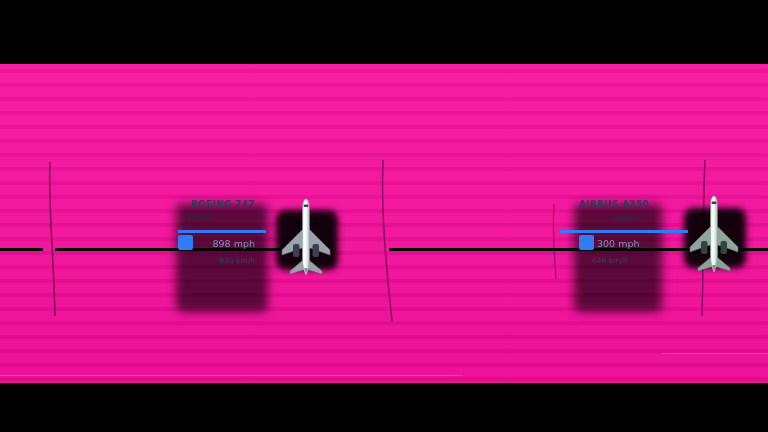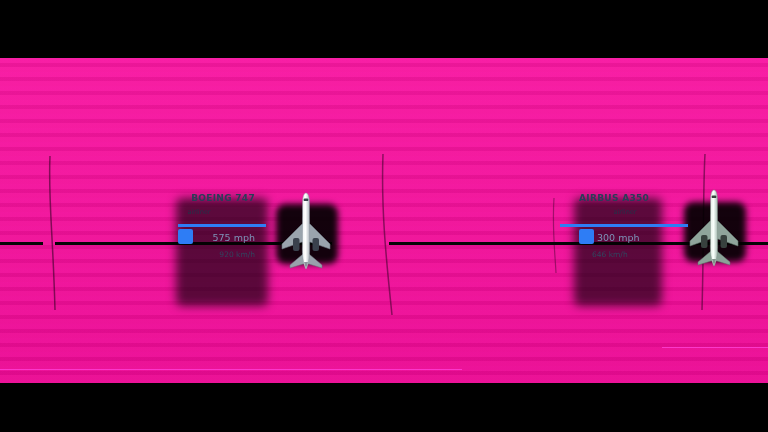--- a/index.html
+++ b/index.html
@@ -2,21 +2,21 @@
 <html><head>
 <meta charset="utf-8">
 <style>
   html,body{margin:0;padding:0;background:#000;}
   *{box-sizing:border-box;}
   .stage{position:relative;width:768px;height:432px;background:#000;overflow:hidden;
          font-family:"DejaVu Sans", sans-serif;}
   .bar{position:absolute;left:0;width:768px;background:#000;}
   .bar-top{top:0;height:48px;}
   .bar-bottom{top:383px;height:49px;}
-  .content{position:absolute;left:0;top:58px;width:768px;height:335px;
+  .content{position:absolute;left:0;top:64px;width:768px;height:335px;
     background-color:#f70b9b;
     background-image:
       linear-gradient(180deg, rgba(255,255,255,0.05), rgba(0,0,0,0.05)),
       repeating-linear-gradient(180deg,
         rgba(255,90,205,0.10) 0 5px,
         rgba(0,0,0,0.05) 5px 9px,
         rgba(255,255,255,0.03) 9px 14px);
   }
   .streak{position:absolute;height:1px;background:#ff3ed4;opacity:.85;}
   .streak-a{left:0;top:311px;width:462px;}
@@ -86,21 +86,21 @@
 
     <div class="label-backdrop backdrop-left"></div>
     <div class="label-backdrop backdrop-right"></div>
 
     <div class="label label-left">
       <div class="plane-name">BOEING 747</div>
       <div class="plane-subtitle">airliner</div>
     </div>
     <div class="callout callout-left"></div>
     <div class="swatch swatch-left"></div>
-    <div class="plane-speed speed-left">575 mph</div>
+    <div class="plane-speed speed-left">898 mph</div>
     <div class="plane-detail detail-left">920 km/h</div>
 
     <div class="label label-right">
       <div class="plane-name">AIRBUS A350</div>
       <div class="plane-subtitle">airliner</div>
     </div>
     <div class="callout callout-right"></div>
     <div class="swatch swatch-right"></div>
     <div class="plane-speed speed-right">300 mph</div>
     <div class="plane-detail detail-right">646 km/h</div>

